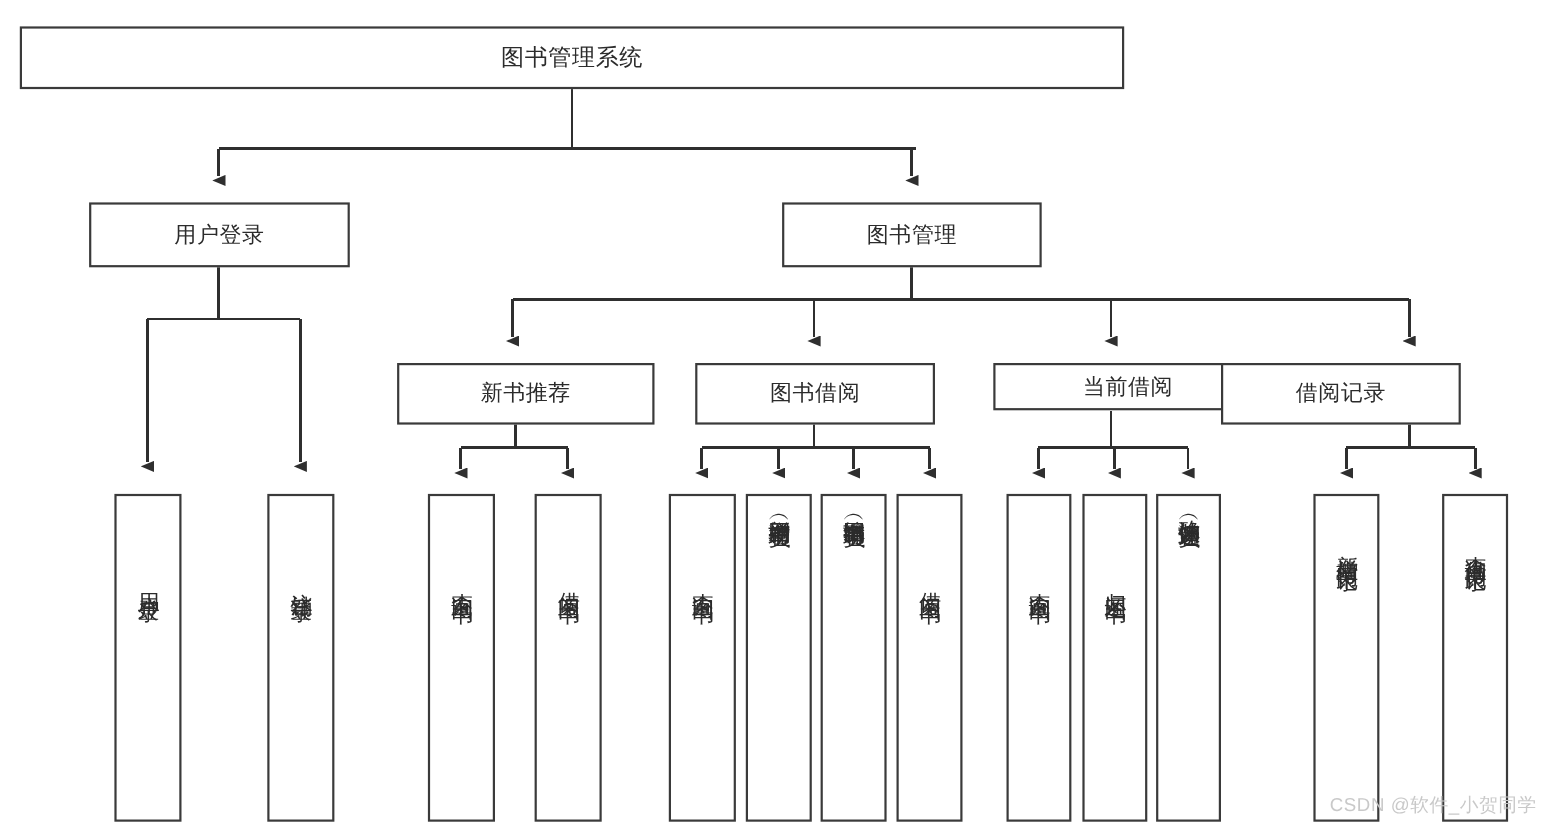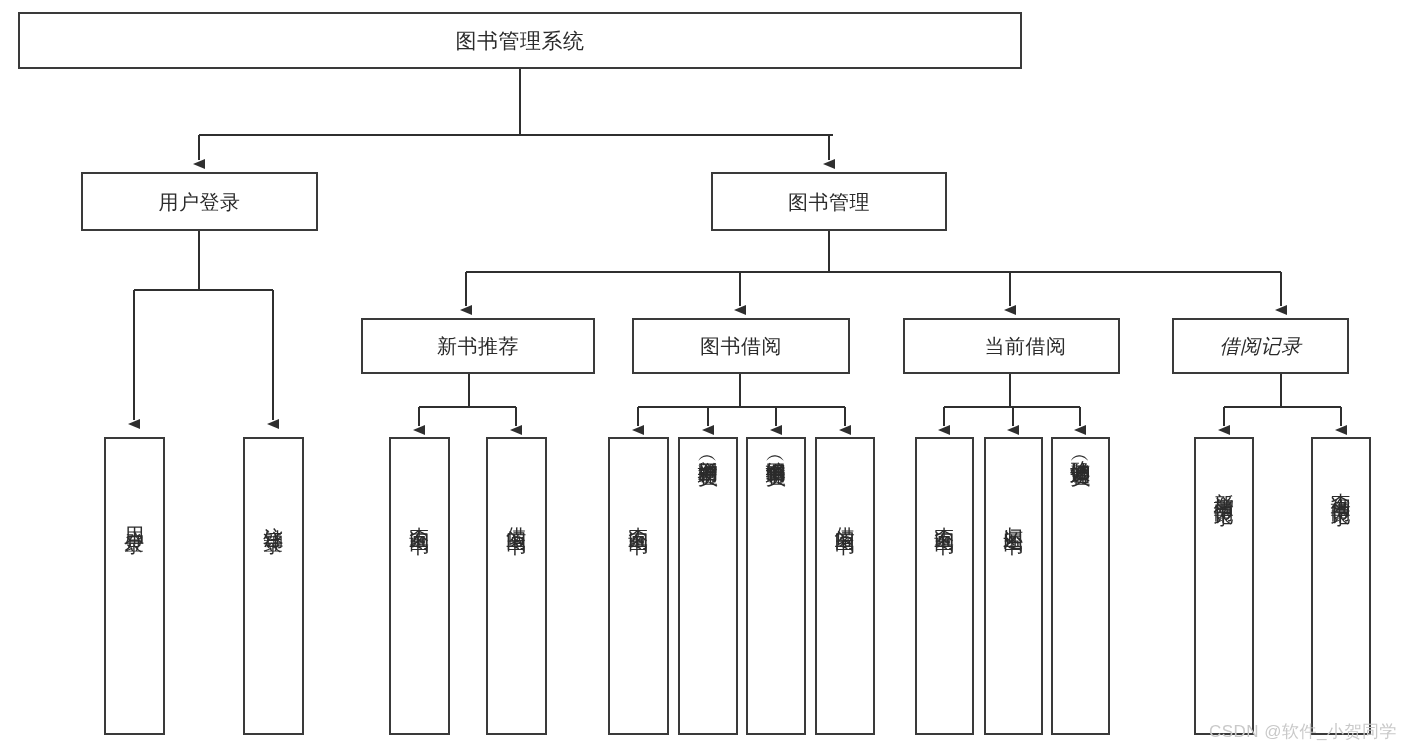--- a/index.html
+++ b/index.html
@@ -3,21 +3,21 @@
 <meta charset="utf-8">
 <style>
   html,body{margin:0;padding:0;background:#ffffff;}
   body{width:1405px;height:747px;overflow:hidden;
        font-family:"Liberation Sans","DejaVu Sans",sans-serif;}
   #diagram{position:relative;width:1405px;height:747px;background:#ffffff;}
   svg#wires{position:absolute;left:0;top:0;width:1405px;height:747px;}
 
   .node{position:absolute;box-sizing:border-box;background:#ffffff;
         border:2px solid #3a3a3a;display:flex;align-items:center;
-        justify-content:center;text-align:center;}
+        justify-content:center;text-align:center;margin-top:12px;}
   .node .label{color:#2b2b2b;letter-spacing:.5px;white-space:nowrap;}
 
   
   .node.horiz .label{font-size:20px;line-height:1.1;}
   .node.root .label{font-size:21px;}
 
   
   .node.vert{align-items:flex-start;justify-content:center;padding-top:8px;}
   .node.vert .label{
     writing-mode:vertical-rl;
@@ -99,24 +99,24 @@
   <div class="node horiz" style="left:711px;top:172px;width:236px;height:59px;align-items:center;">
     <span class="label">图书管理</span>
   </div>
 
   <div class="node horiz" style="left:361px;top:318px;width:234px;height:56px;">
     <span class="label">新书推荐</span>
   </div>
   <div class="node horiz" style="left:632px;top:318px;width:218px;height:56px;align-items:center;">
     <span class="label">图书借阅</span>
   </div>
-  <div class="node horiz" style="left:903px;top:318px;width:217px;height:56px;padding-left:28px;">
+  <div class="node horiz" style="left:903px;top:318px;width:217px;height:43px;padding-left:28px;">
     <span class="label">当前借阅</span>
   </div>
-  <div class="node horiz" style="left:1172px;top:318px;width:177px;height:56px;font-style:italic;">
+  <div class="node horiz" style="left:1110px;top:318px;width:218px;height:56px;">
     <span class="label">借阅记录</span>
   </div>
 
   <div class="node vert" style="left:104px;top:437px;width:61px;height:298px;padding-top:72px;">
     <span class="label">用户登录</span>
   </div>
   <div class="node vert" style="left:243px;top:437px;width:61px;height:298px;padding-top:72px;">
     <span class="label">注销登录</span>
   </div>
 

